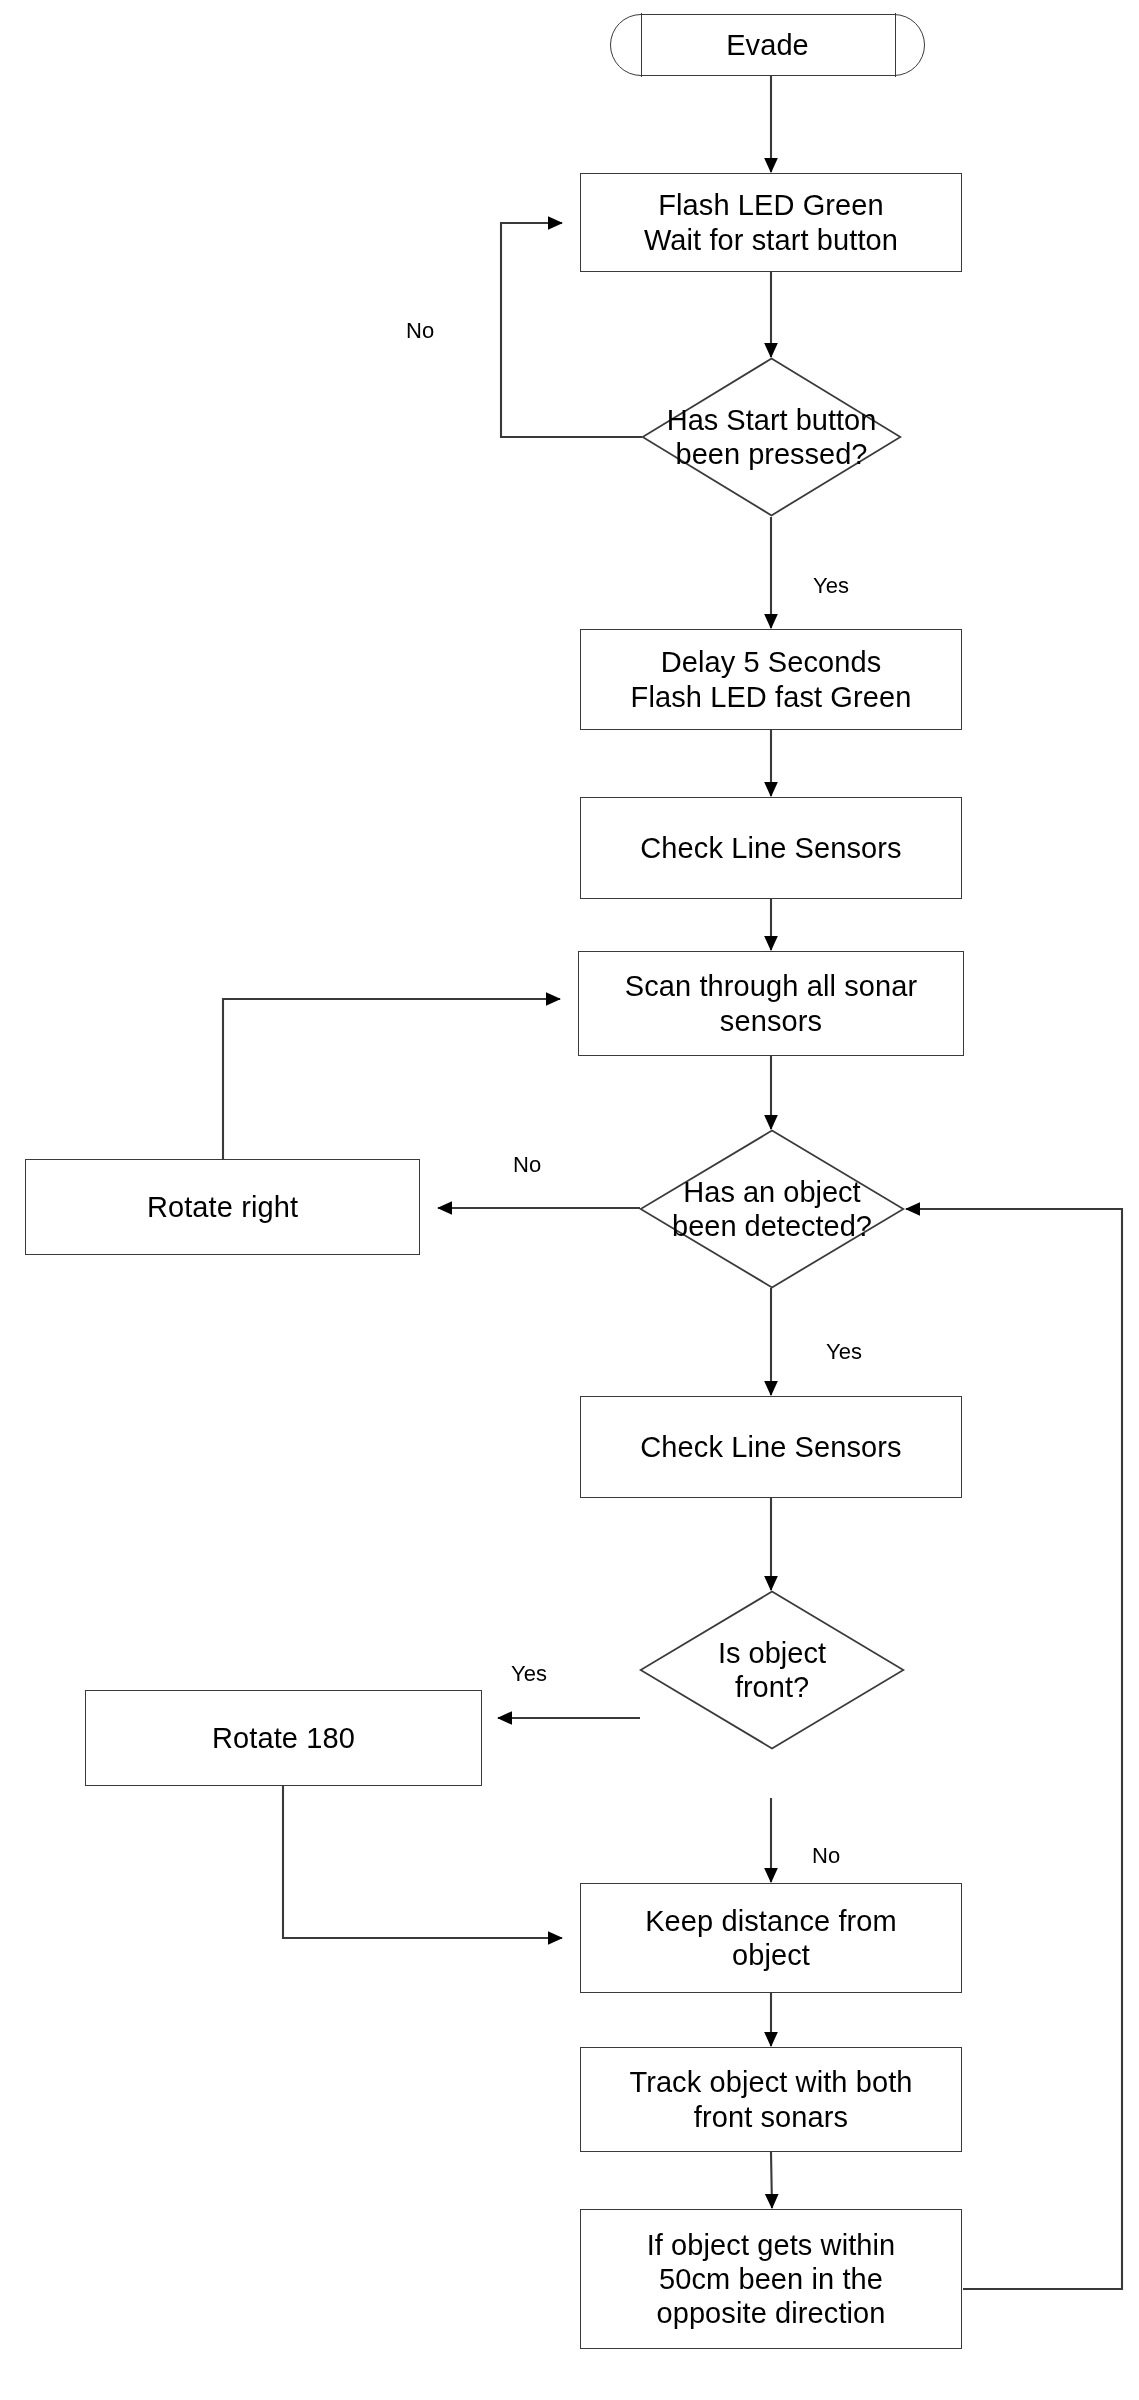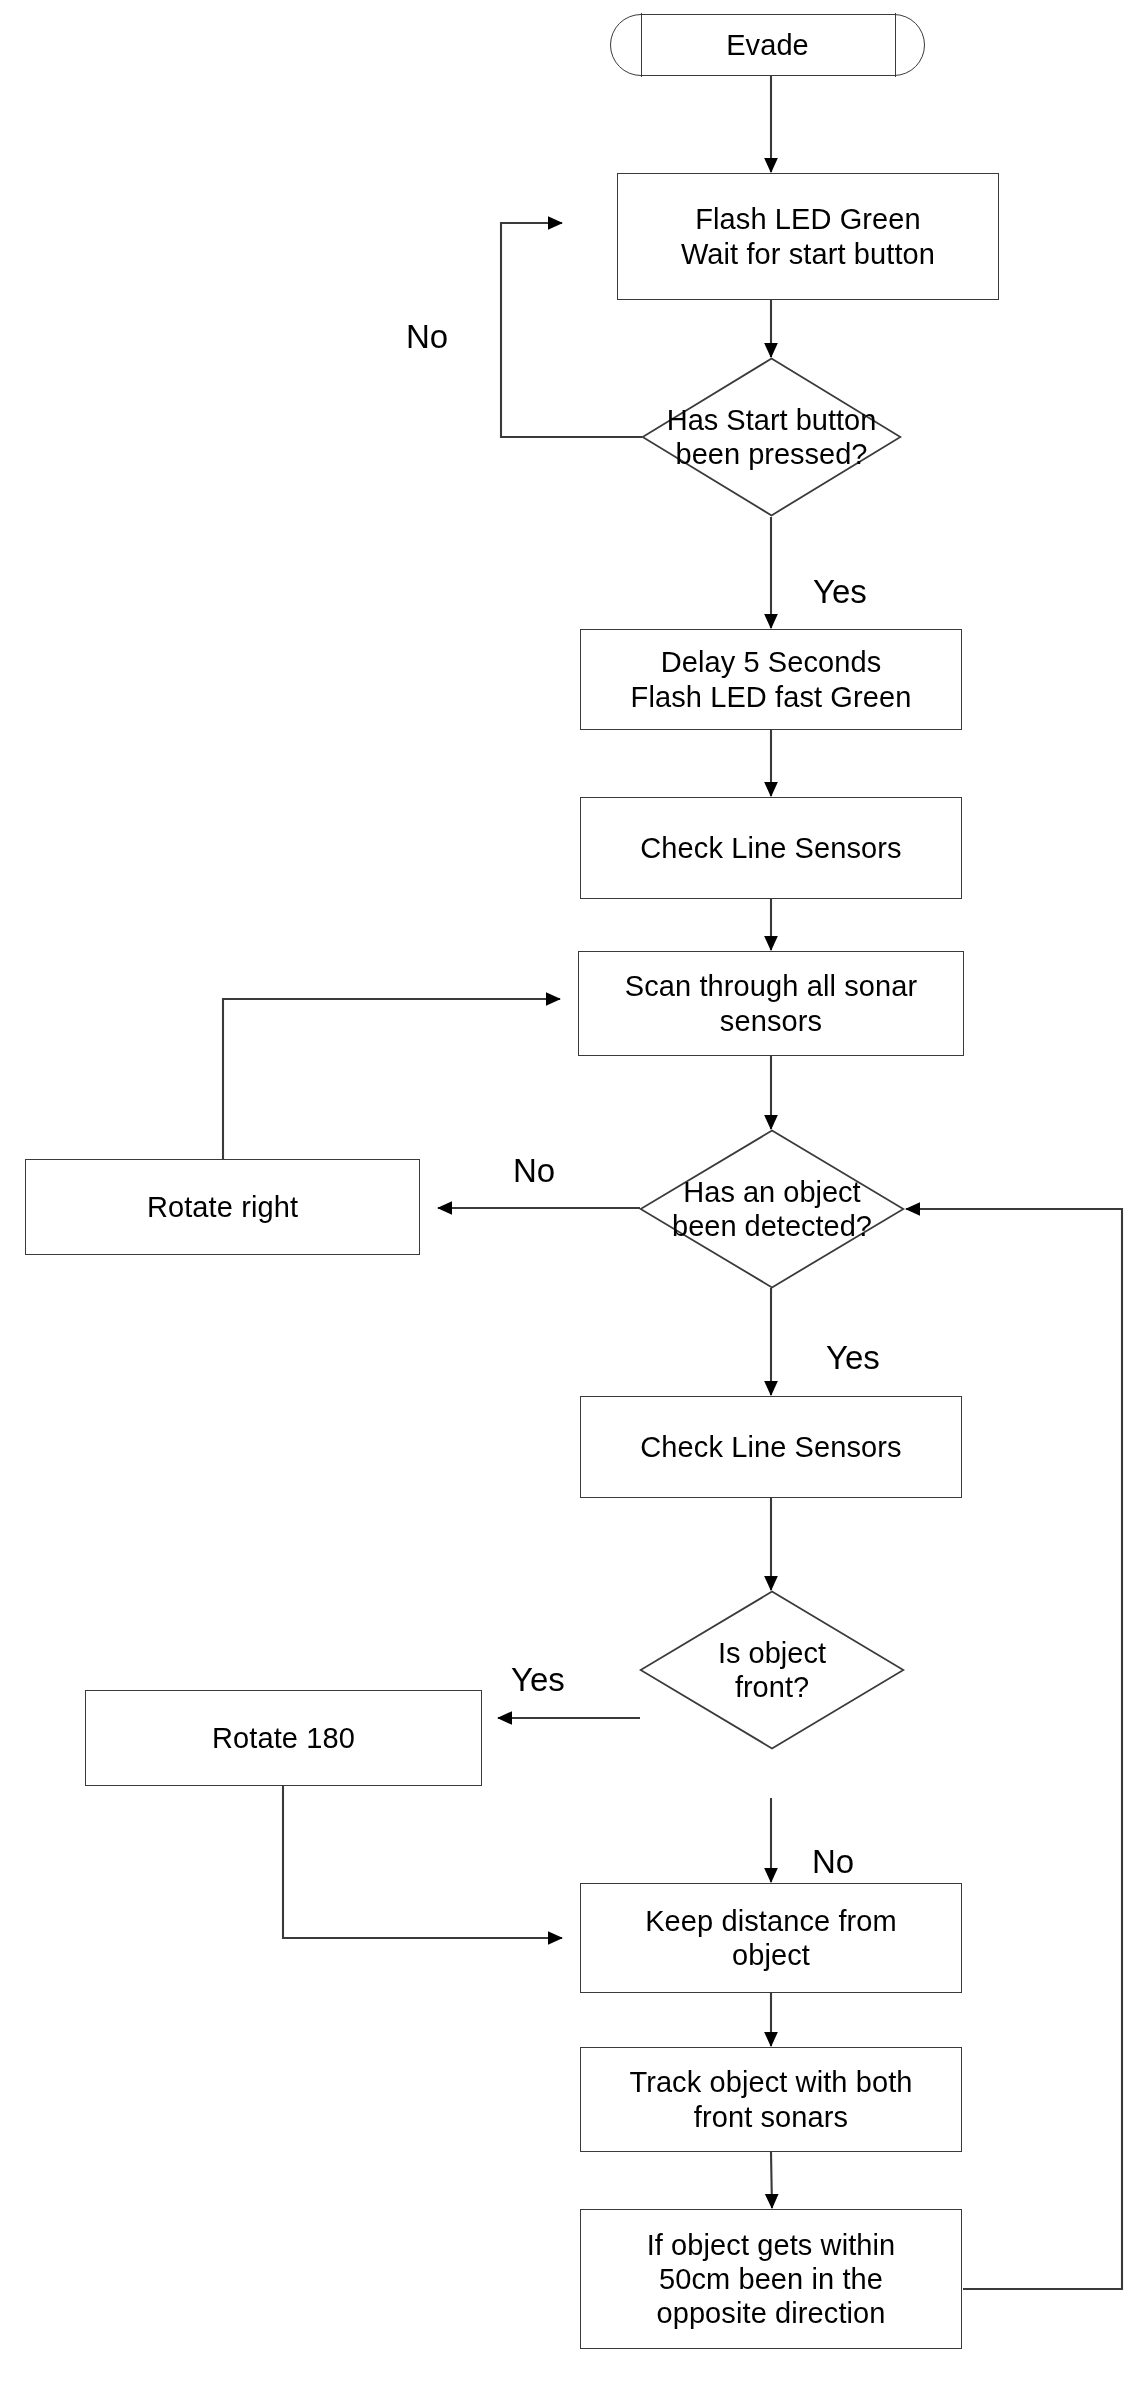--- a/index.html
+++ b/index.html
@@ -12,21 +12,21 @@
         justify-content:center;text-align:center;background:#fff;}
   .proc{border:1.6px solid #3a3a3a;}
   .node .txt{font-size:29px;line-height:1.18;letter-spacing:.1px;padding:0 8px;}
   .term{border:1.6px solid #3a3a3a;border-radius:999px;}
   .term .barL,.term .barR{position:absolute;top:-1.6px;bottom:-1.6px;width:0;
         border-left:1.6px solid #3a3a3a;}
   .diamondWrap{position:absolute;}
   .diamondWrap .dtxt{position:absolute;left:0;top:0;width:100%;height:100%;
         display:flex;align-items:center;justify-content:center;text-align:center;
         font-size:29px;line-height:1.18;}
-  .edgelbl{position:absolute;font-size:33px;line-height:1;white-space:nowrap;}
+  .edgelbl{position:absolute;font-size:22px;line-height:1;white-space:nowrap;}
 </style>
 </head>
 <body>
 
 <div id="stage">
 
   <svg id="wires" viewBox="0 0 1139 2400">
     <defs>
       <marker id="ah" viewBox="0 0 10 10" refX="9.4" refY="5" markerWidth="7.2" markerHeight="7.2" orient="auto-start-reverse">
         <path d="M0,0.4 L10,5 L0,9.6 z" fill="#000"></path>
@@ -69,21 +69,21 @@
       <path d="M963,2289 L1122,2289 L1122,1209 L906,1209" marker-end="url(#ah)"></path>
     </g>
   </svg>
 
   <div class="node term" style="left:610px;top:14px;width:315px;height:62px;">
     <span class="barL" style="left:30px;"></span>
     <span class="barR" style="left:284px;"></span>
     <span class="txt">Evade</span>
   </div>
 
-  <div class="node proc" style="left:580px;top:173px;width:382px;height:127px;margin-left:37px;">
+  <div class="node proc" style="left:580px;top:173px;width:382px;height:99px;">
     <span class="txt">
       <span>Flash LED Green</span><br>
       <span>Wait for start button</span>
     </span>
   </div>
 
   <div class="diamondWrap" style="left:641px;top:357px;width:261px;height:160px;">
     <svg viewBox="0 0 261 160" width="261" height="160">
       <polygon points="130.5,1.6 259.4,80 130.5,158.4 1.6,80" fill="#fff" stroke="#3a3a3a" stroke-width="1.8"></polygon>
     </svg>

